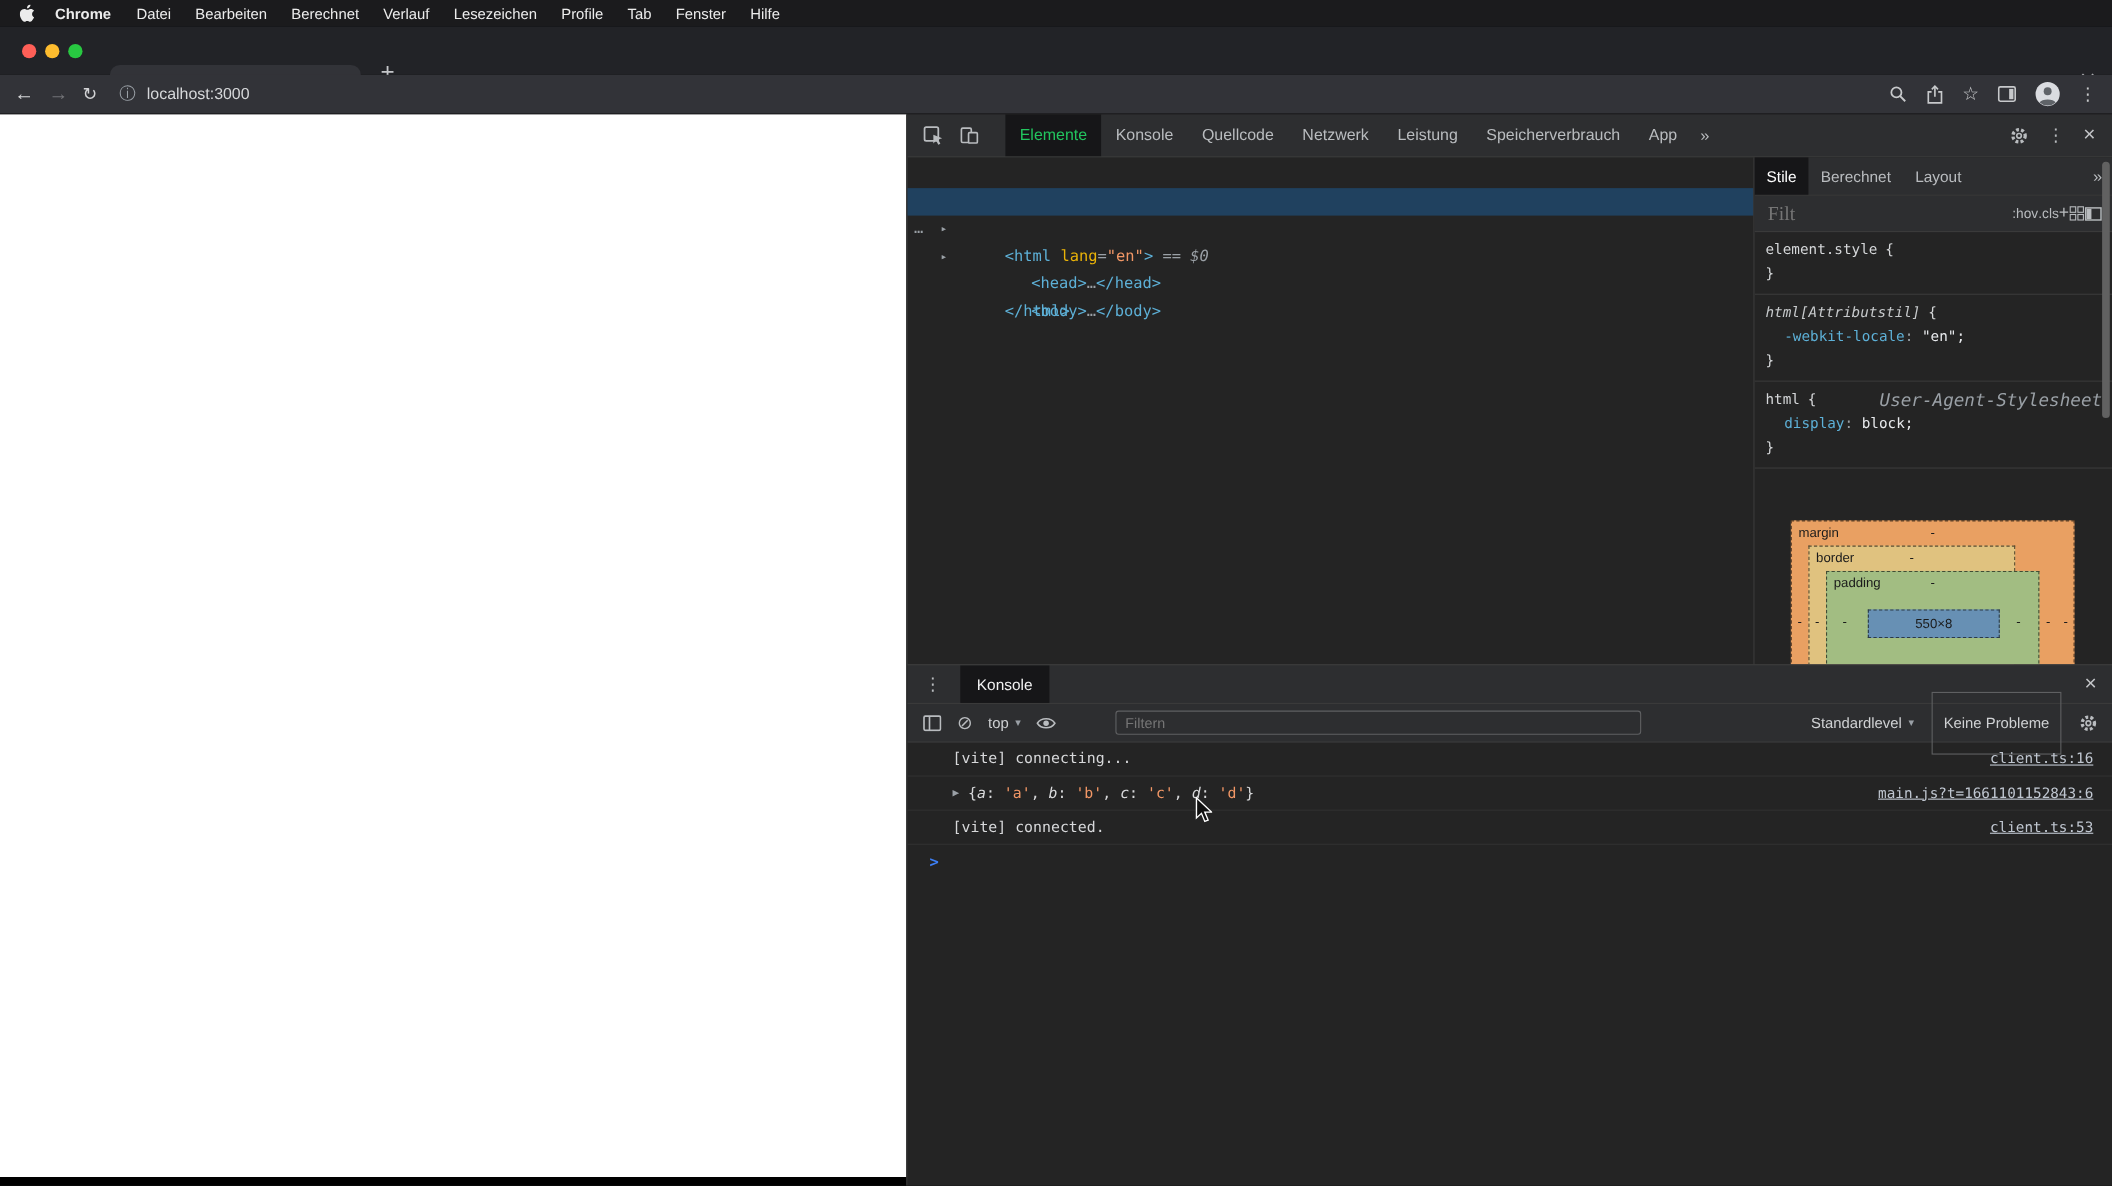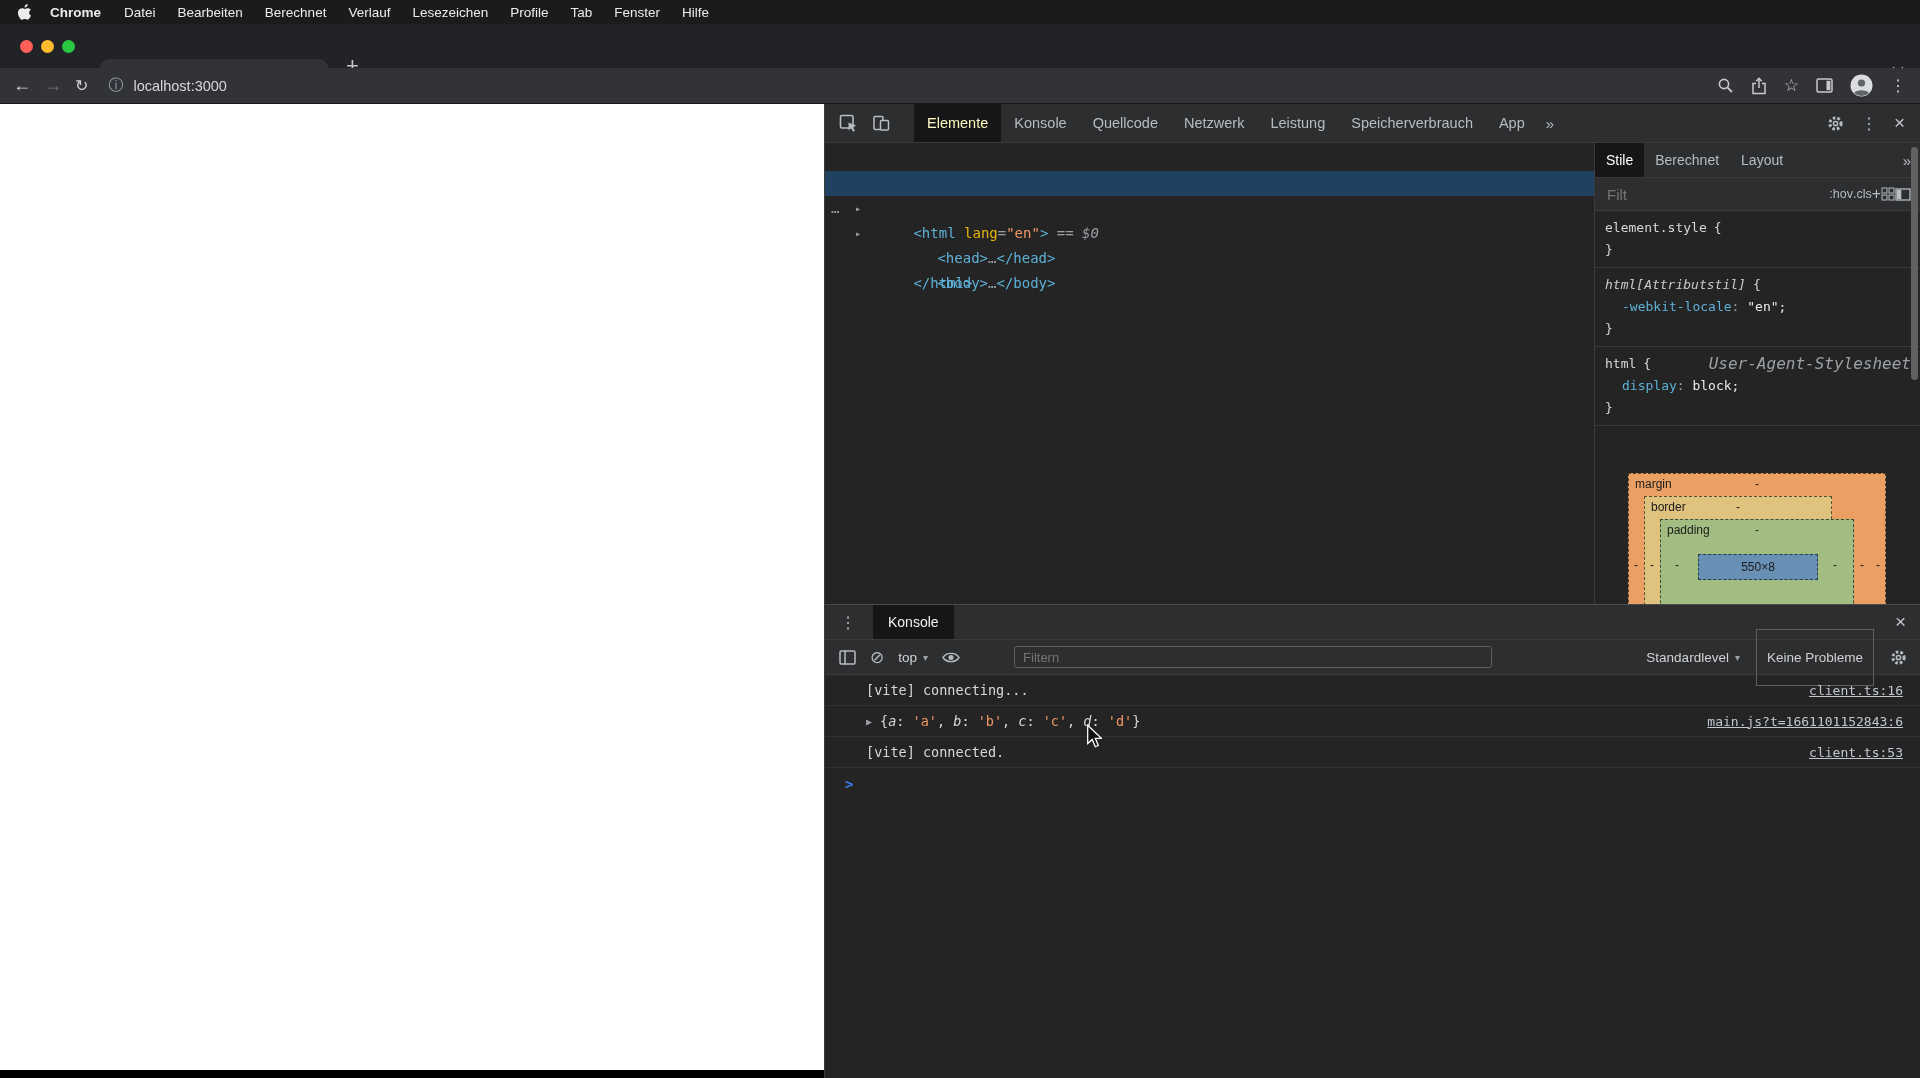--- a/index.html
+++ b/index.html
@@ -42,21 +42,21 @@
   
   .viewport{position:absolute;top:104px;left:0;width:824px;height:966px;background:#fff;}
 
   
   .devtools{position:absolute;top:104px;left:824px;width:1096px;height:974px;background:#242424;
             border-left:1px solid #3c3c3c;box-sizing:border-box;color:#bdc0c3;}
   .dt-toolbar{height:39px;background:#2d2e30;border-bottom:1px solid #3a3a3a;display:flex;align-items:center;box-sizing:border-box;}
   .dt-icon{margin-left:14px;}
   .dt-tabs{display:flex;height:100%;margin-left:24px;}
   .dt-tab{padding:0 13px;height:100%;display:flex;align-items:center;font-size:14.5px;color:#b9bcbf;white-space:nowrap;}
-  .dt-tab.active{background:#161618;color:#fef9c3;}
+  .dt-tab.active{background:#161618;color:#22c55e;}
   .dt-more{font-size:15px;color:#b9bcbf;padding:0 8px;align-self:center;}
   .dt-right{margin-left:auto;display:flex;align-items:center;gap:17px;padding-right:15px;}
   .dt-x{font-size:19px;color:#c3c5c8;}
   .vkebab{font-size:16px;color:#b9bcbf;}
 
   
   .elements-pane{position:absolute;left:0;top:39px;width:769px;height:431px;
                  font-family:"DejaVu Sans Mono",monospace;font-size:14px;}
   .tree{padding-top:3px;}
   .tree-row{height:25px;line-height:25px;white-space:pre;padding-left:21px;position:relative;}
@@ -72,22 +72,22 @@
 
   
   .styles-sidebar{position:absolute;left:769px;top:39px;width:327px;height:461px;border-left:1px solid #3a3a3a;
                   box-sizing:border-box;overflow:hidden;}
   .ss-tabs{height:34px;background:#2d2e30;border-bottom:1px solid #3a3a3a;display:flex;align-items:center;font-size:14px;}
   .ss-tab{padding:0 11px;height:100%;display:flex;align-items:center;color:#b9bcbf;}
   .ss-tab.active{background:#161618;color:#fff;}
   .ss-more{margin-left:auto;padding-right:10px;font-size:15px;color:#b9bcbf;}
   .ss-filter{height:33px;background:#2d2e30;border-bottom:1px solid #3a3a3a;display:flex;align-items:center;
              padding:0 10px;gap:11px;box-sizing:border-box;}
-  .ss-filter input{width:56px;background:transparent;border:none;color:#9aa0a6;font-size:15px;outline:none;
-                   font-family:Liberation Sans, sans-serif;}
+  .ss-filter input{width:56px;background:transparent;border:none;color:#9aa0a6;font-size:18px;outline:none;
+                   font-family:Liberation Serif, serif;}
   .ss-right{margin-left:auto;display:flex;align-items:center;}
   .ss-tok{font-size:12.5px;color:#b9bcbf;}
   .ss-plus{font-size:16px;color:#b9bcbf;}
   .ss-rules{font-family:"DejaVu Sans Mono",monospace;font-size:13px;}
   .rule{padding:6px 10px;border-bottom:1px solid #3a3a3a;line-height:22px;}
   .code-line{white-space:pre;}
   .code-line.flex{display:flex;}
   .prop-line{padding-left:17px;}
   .sel-text{color:#d5d7d9;} .sel-italic{color:#c7cacc;font-style:italic;}
   .brace{color:#d5d7d9;} .brace.sp{margin-left:7px;}

